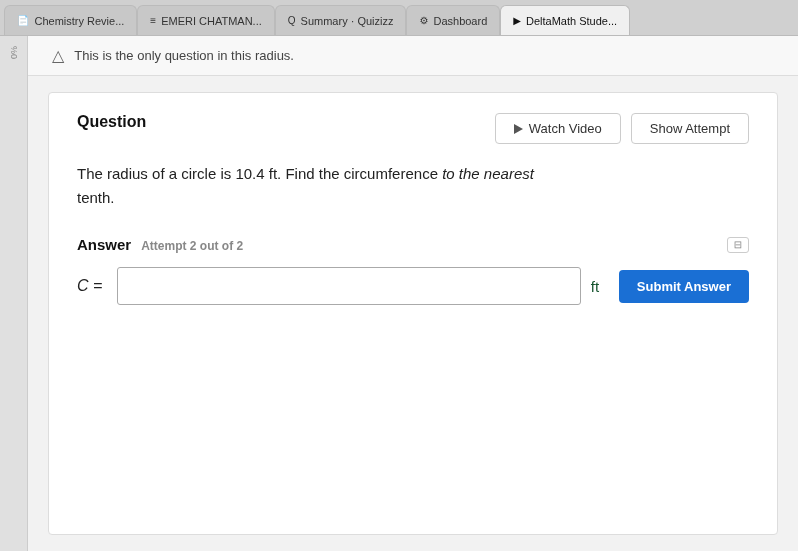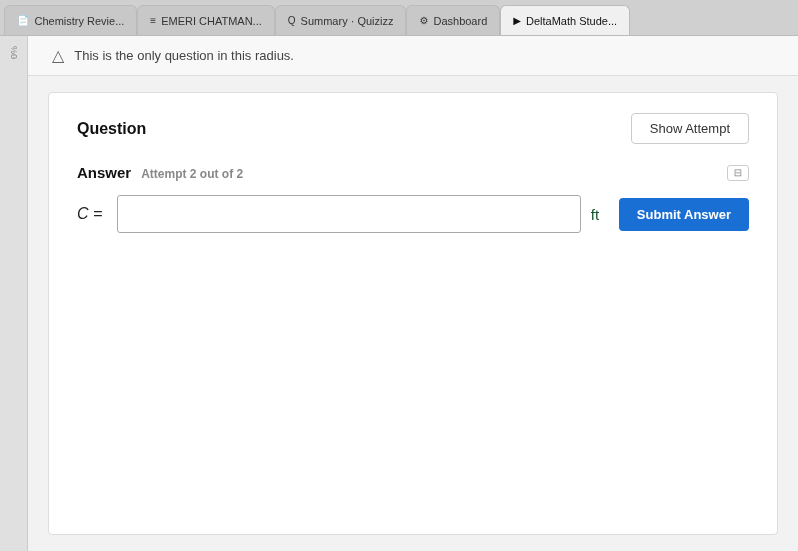--- a/index.html
+++ b/index.html
@@ -106,21 +106,20 @@
       margin: 16px 20px;
       border: 1px solid #ddd;
       border-radius: 4px;
       padding: 20px 28px 28px 28px;
       flex: 1;
     }
 
     
     .question-header {
       display: flex;
-      align-items: center;
       justify-content: space-between;
       margin-bottom: 18px;
     }
     .question-label {
       font-size: 16px;
       font-weight: bold;
       color: #111;
     }
     .header-buttons {
       display: flex;
@@ -283,26 +282,34 @@
       <div class="warning-bar">
         <span class="warning-icon">△</span>
         <span>This is the only question in this radius.</span>
       </div>
 
       <div class="content-panel">
 
         <div class="question-header">
           <span class="question-label">Question</span>
           <div class="header-buttons">
+            <button class="btn-watch">
+              <span class="play-icon"></span>
+              <span>Watch Video</span>
+            </button>
             <button class="btn-examples">
               <span>Show Attempt</span>
             </button>
           </div>
         </div>
 
+        <div class="question-text">
+          <span>The radius of a circle is 10.4 ft. Find the circumference </span><em>to the nearest</em><br>
+          <span>tenth.</span>
+        </div>
 
         <div class="answer-section">
           <div class="answer-header">
             <div class="answer-label-group">
               <span class="answer-label">Answer</span>
               <span class="attempt-text">Attempt 2 out of 2</span>
             </div>
             <div class="expand-icon">
               <span>⊟</span>
             </div>

